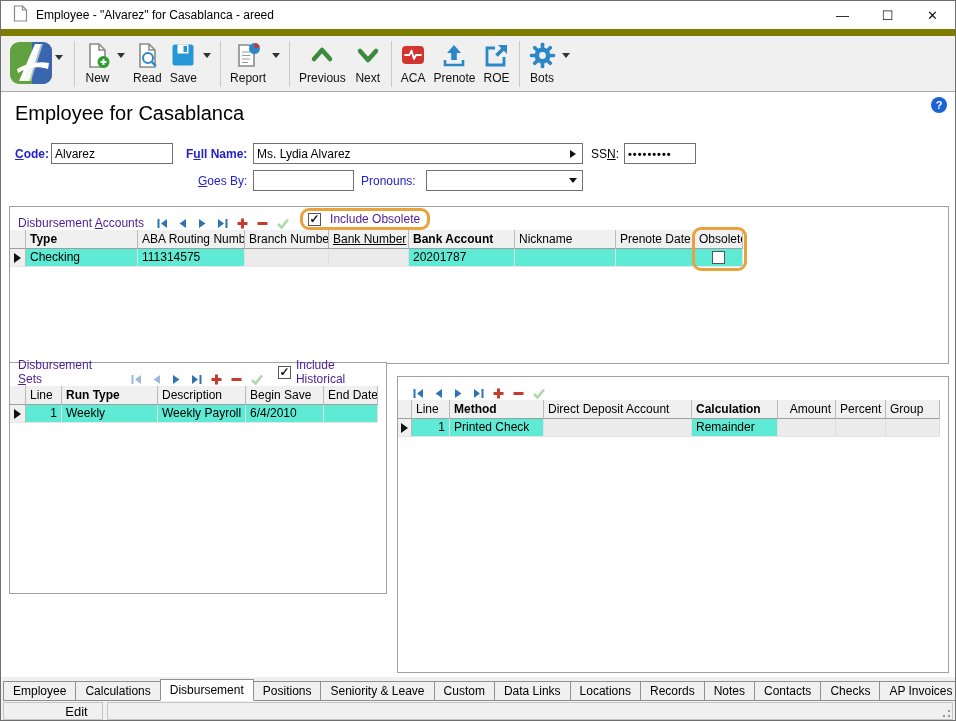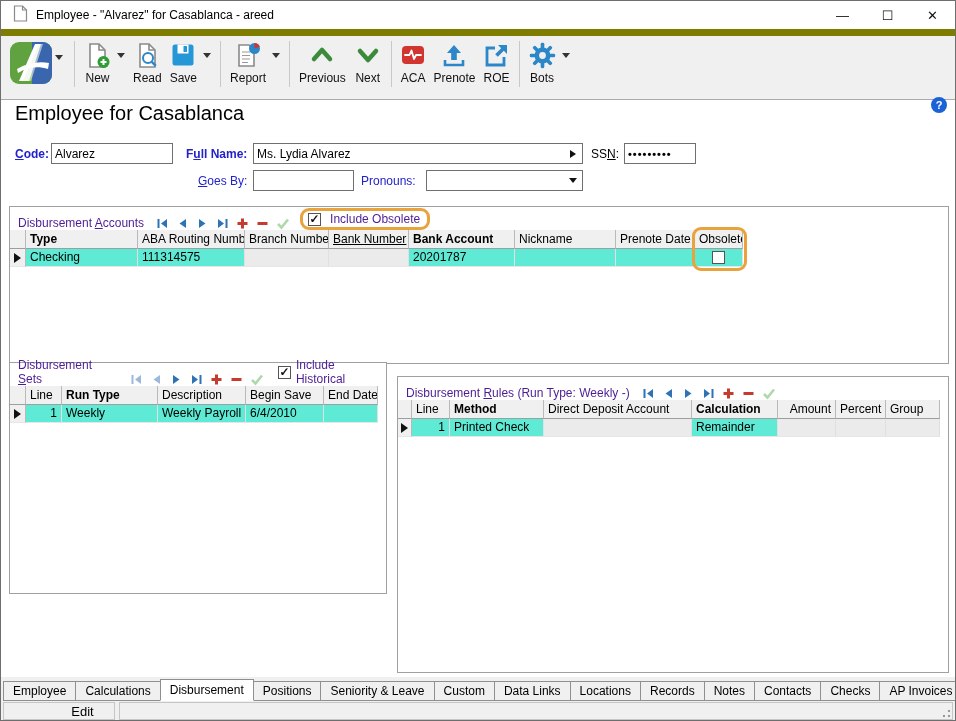--- a/index.html
+++ b/index.html
@@ -13,21 +13,21 @@
   .titlebar { position:absolute; left:0; top:0; width:100%; height:28px; background:#fff;
     display:flex; align-items:center; }
   .titlebar .doc-ico { margin-left:12px; }
   .title-text { margin-left:8px; font-size:12px; color:#000; }
   .win-controls { margin-left:auto; display:flex; height:100%; }
   .win-btn { width:45px; height:100%; display:flex; align-items:center; justify-content:center;
     font-size:13px; color:#111; cursor:default; }
   .accentbar { position:absolute; left:0; top:28px; width:100%; height:7px; background:#7e7d00; }
 
   
-  .toolbar { position:absolute; left:0; top:35px; width:100%; height:64px; background:#f0f0f0;
+  .toolbar { position:absolute; left:0; top:35px; width:100%; height:56px; background:#f0f0f0;
     border-bottom:1px solid #ababab; display:flex; align-items:flex-start; padding:3px 0 0 6px; }
   .tb-group { display:flex; align-items:flex-start; }
   .tb-sep { width:1px; height:46px; background:#c9c9c9; margin:2px 5px 0 5px; }
   .tb-btn { display:flex; flex-direction:column; align-items:center; padding:1px 4px; border-radius:3px; }
   .tb-btn .ico { height:30px; display:flex; align-items:center; justify-content:center; }
   .tb-btn .lbl { font-size:12px; color:#111; margin-top:1px; white-space:nowrap; }
   .tb-caret { width:0; height:0; border-left:4px solid transparent; border-right:4px solid transparent;
     border-top:5px solid #333; margin:14px 4px 0 2px; align-self:flex-start; }
   .logo-btn { display:flex; align-items:flex-start; padding:2px; }
 
@@ -94,21 +94,21 @@
   .tabs { position:absolute; left:2px; top:2px; display:flex; align-items:flex-end; height:22px; }
   .tab { height:20px; line-height:19px; padding:0 9px; font-size:12px; background:#f0f0f0;
     border:1px solid #8f8f8f; border-left:none; white-space:nowrap; color:#000; }
   .tab:first-child { border-left:1px solid #8f8f8f; }
   .tab.active { background:#fff; height:22px; line-height:21px; border-bottom:1px solid #fff;
     margin-left:-1px; border-left:1px solid #8f8f8f; position:relative; z-index:2; }
   .statusbar { position:absolute; left:0; top:700px; width:100%; height:20px; background:#f0f0f0;
     display:flex; align-items:stretch; padding:1px 2px 1px 2px; gap:4px; }
   .sb-panel { border:1px solid #c6c6c6; background:#f0f0f0; font-size:13px; display:flex;
     align-items:center; justify-content:center; }
-  .sb-edit { width:112px;padding-left:47px; }
+  .sb-edit { width:100px;padding-left:47px; }
   .sb-fill { flex:1; position:relative; }
   .grip { position:absolute; right:1px; bottom:1px; width:12px; height:12px;
     background:
       radial-gradient(circle at 10px 10px, #9a9a9a 1.2px, transparent 1.6px),
       radial-gradient(circle at 10px 5px,  #9a9a9a 1.2px, transparent 1.6px),
       radial-gradient(circle at 5px 10px,  #9a9a9a 1.2px, transparent 1.6px); }
 </style>
 </head>
 <body>
 
@@ -452,21 +452,20 @@
         <div class="cell s1">Weekly</div>
         <div class="cell s2">Weekly Payroll</div>
         <div class="cell s3">6/4/2010</div>
         <div class="cell s4"></div>
       </div>
     </div>
   </div>
 
   <div class="gbox" style="left:396px; top:375px; width:552px; height:297px;">
     <div class="gbox-head">
-      <span><span>Disbursement </span><span class="k">R</span><span>ules (Run Type: Weekly -)</span></span>
       <span class="nav">
         <span>
             <svg width="13" height="13" viewBox="0 0 13 13">
               <rect x="1.5" y="2" width="2" height="9" fill="#2e74b5"></rect>
               <path d="M11 2 5 6.5 11 11z" fill="#2e74b5"></path>
             </svg>
           </span>
         <span>
             <svg width="13" height="13" viewBox="0 0 13 13">
               <path d="M10 2 3.5 6.5 10 11z" fill="#2e74b5"></path>

